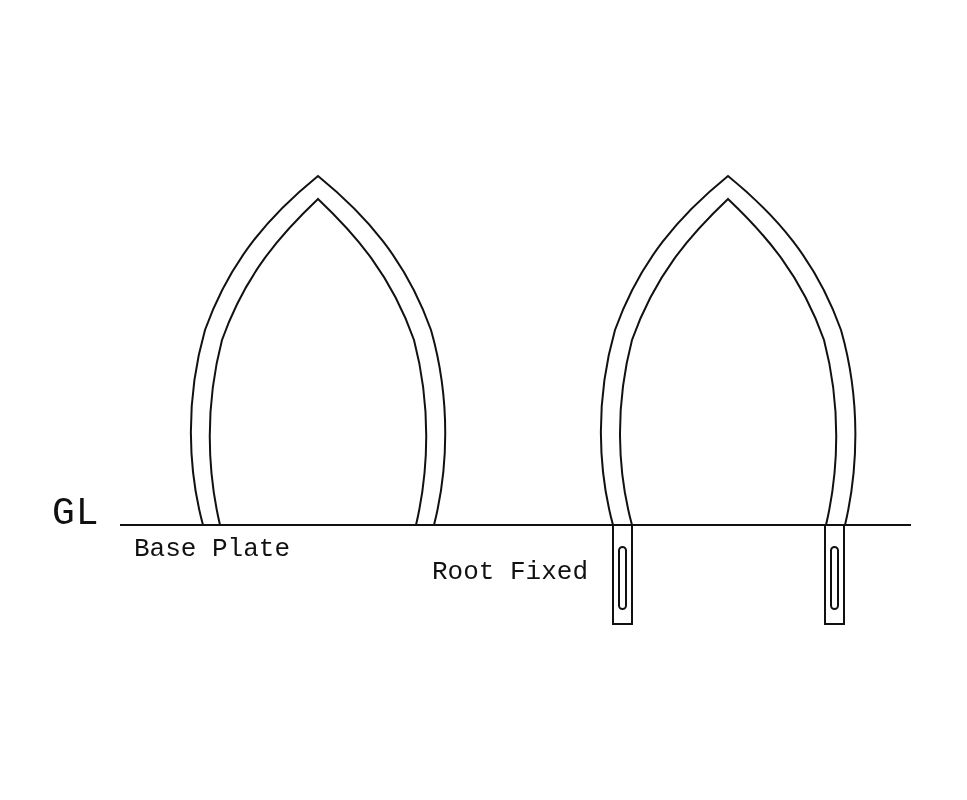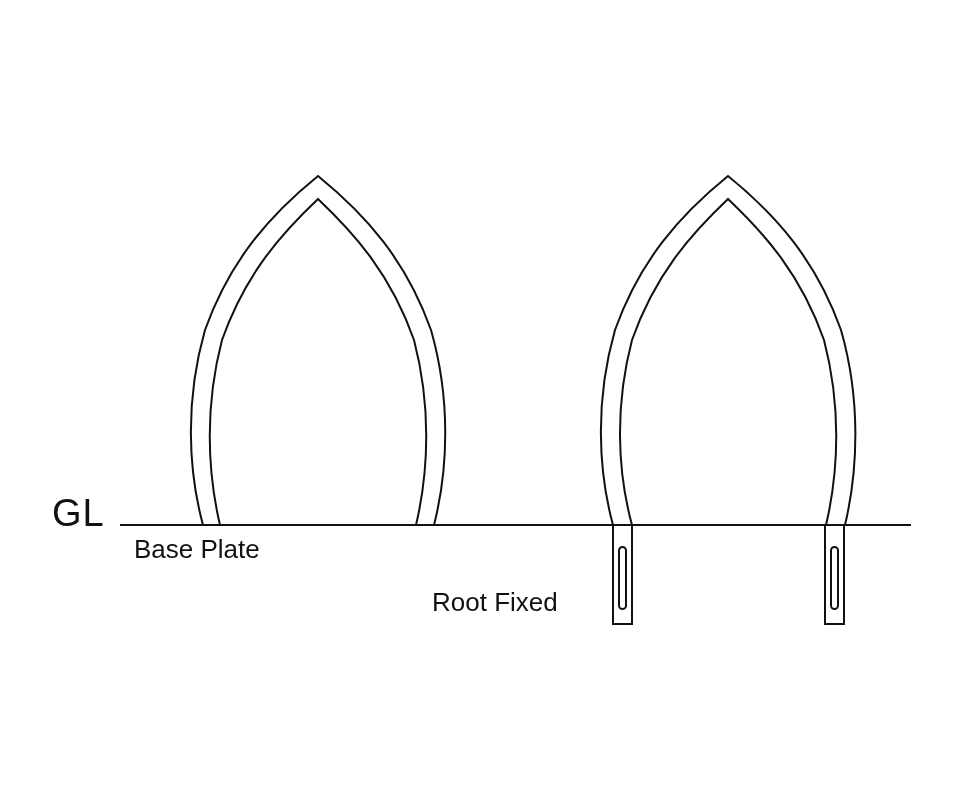--- a/index.html
+++ b/index.html
@@ -1,21 +1,21 @@
 <!DOCTYPE html>
 <html><head>
 <meta charset="utf-8">
 <style>
   html, body { margin: 0; padding: 0; background: #ffffff; }
   body { width: 967px; height: 800px; position: relative; overflow: hidden; }
   #canvas { position: absolute; left: 0; top: 0; }
-  .label { position: absolute; font-family: Liberation Sans, sans-serif; color: #111111; white-space: nowrap; }
+  .label { position: absolute; font-family: Liberation Mono, monospace; color: #111111; white-space: nowrap; }
   .gl { left: 52px; top: 492px; font-size: 38px; letter-spacing: 1px; }
   .base { left: 134px; top: 534px; font-size: 26px; }
-  .root { left: 432px; top: 587px; font-size: 26px; }
+  .root { left: 432px; top: 557px; font-size: 26px; }
 </style>
 </head>
 <body>
 
 <svg id="canvas" width="967" height="800" viewBox="0 0 967 800">
   <g fill="none" stroke="#111111" stroke-width="2" stroke-linejoin="miter">
 
     <line x1="120" y1="525" x2="911" y2="525"></line>
 
     <g>

